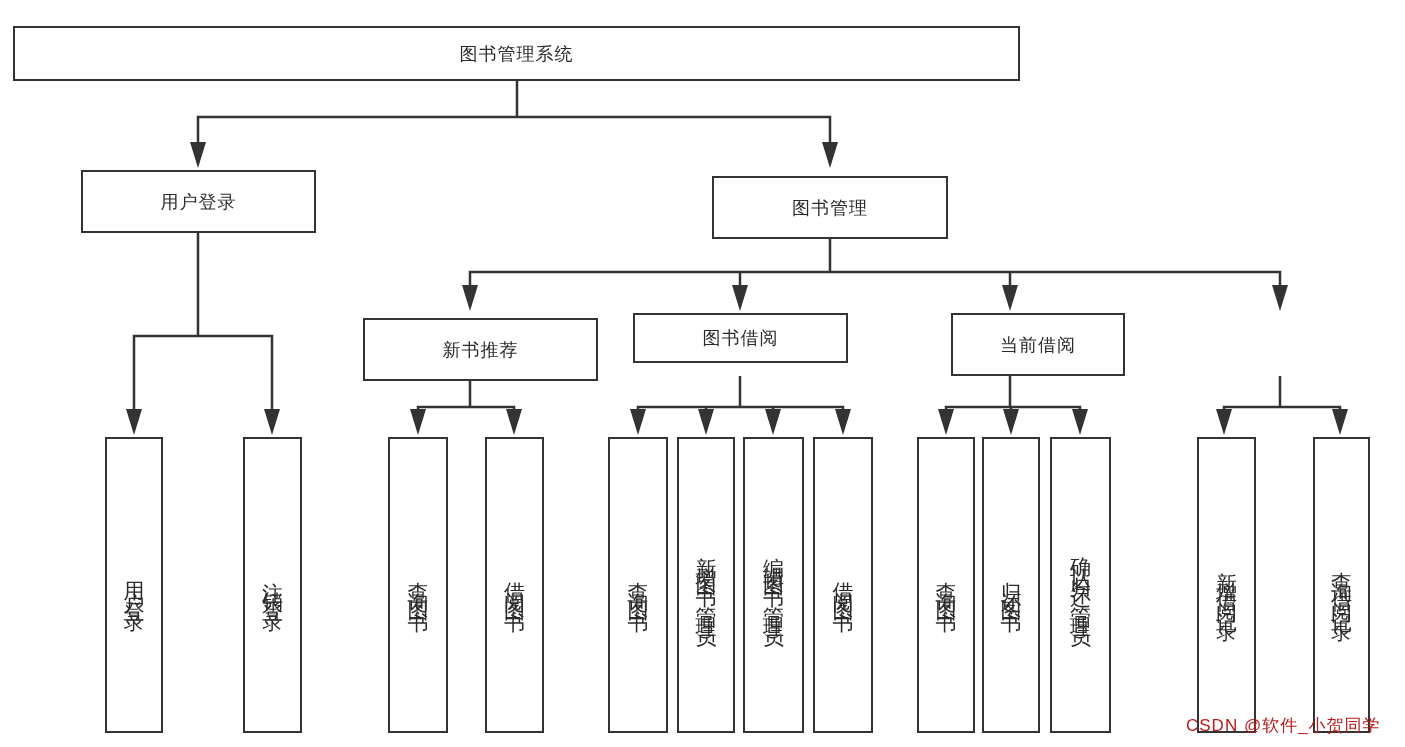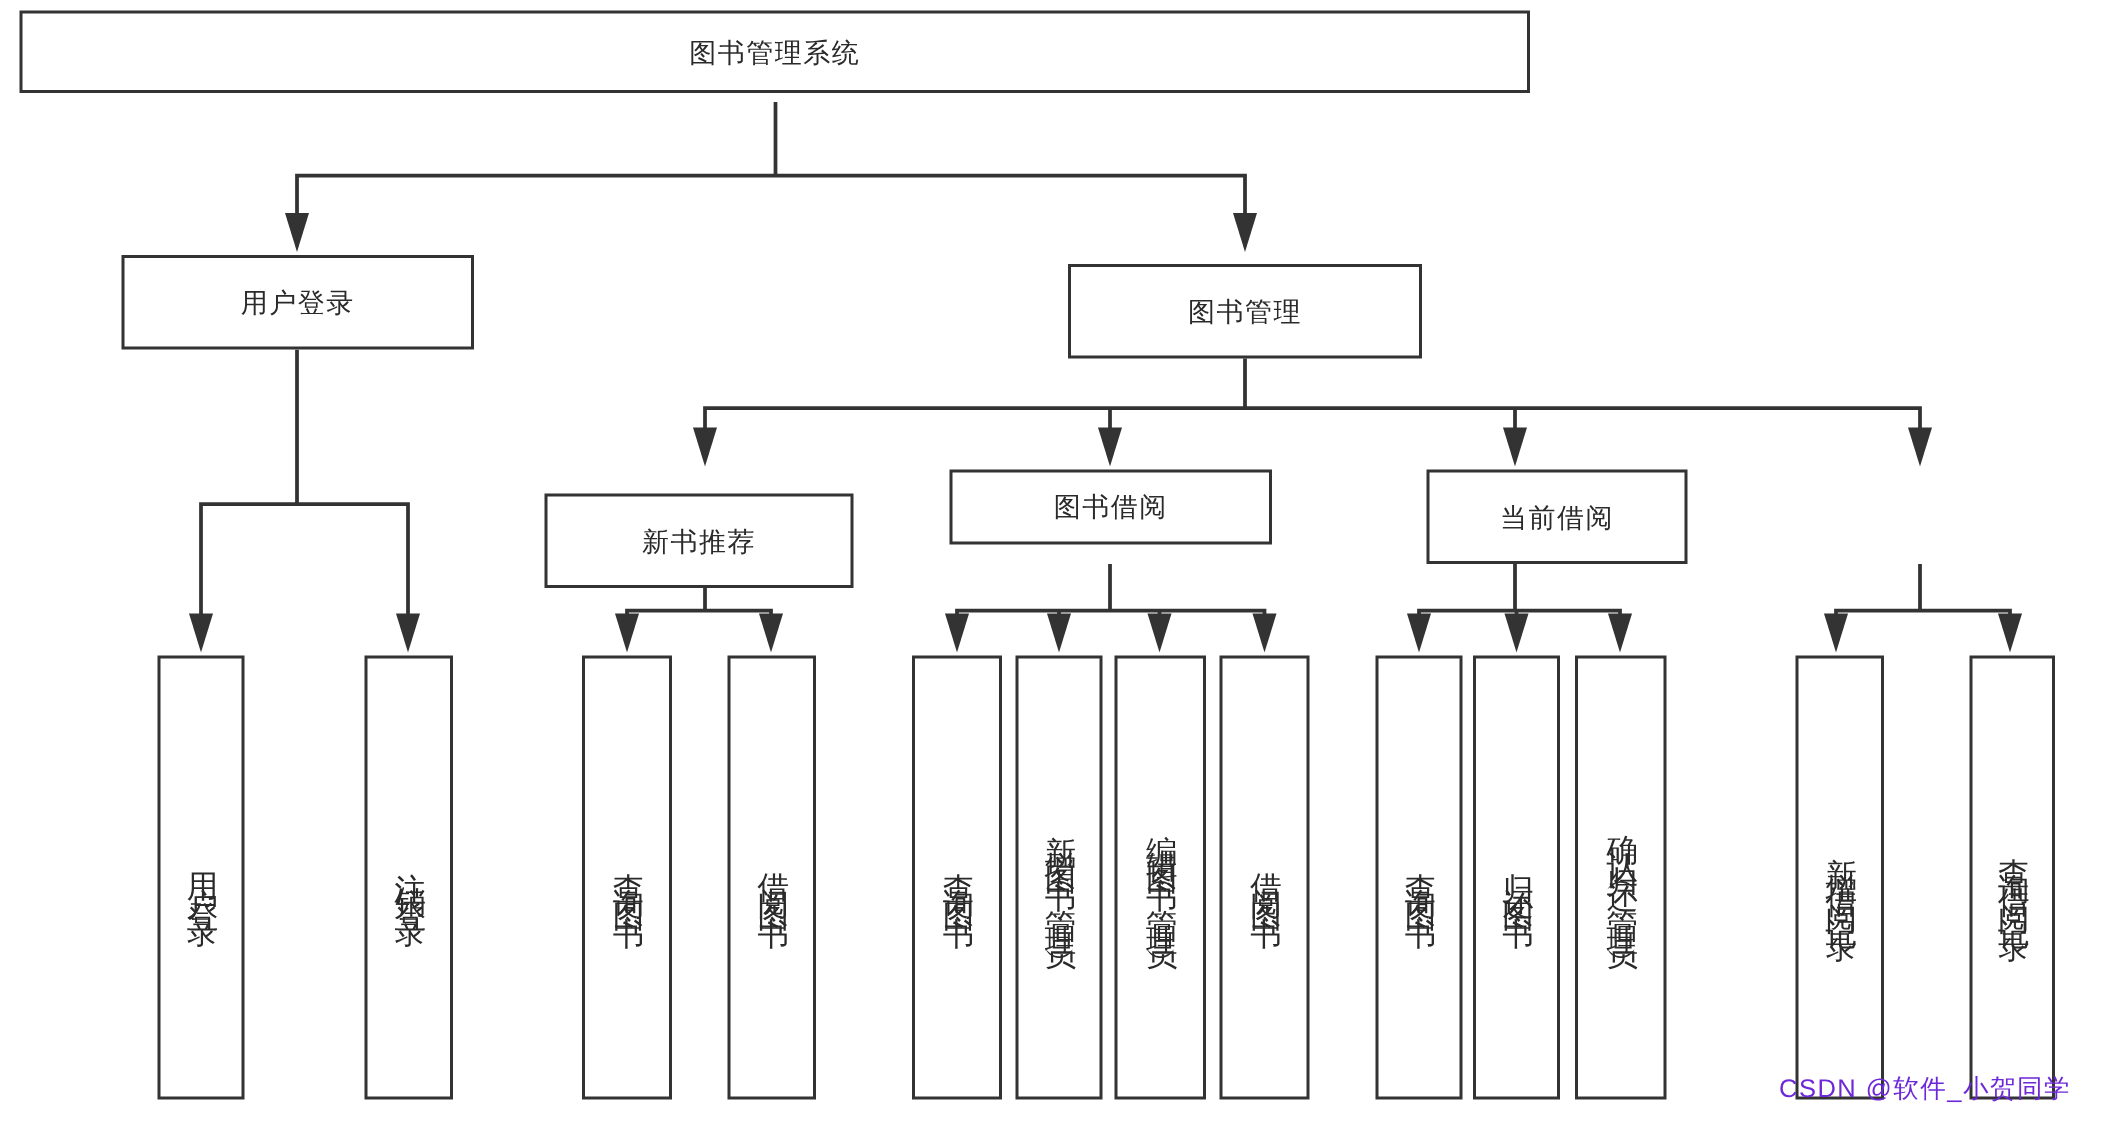--- a/index.html
+++ b/index.html
@@ -23,21 +23,21 @@
     background: #ffffff;
     display: flex;
     align-items: center;
     justify-content: center;
     font-size: 18px;
     color: #2a2a2a;
     letter-spacing: 1px;
     z-index: 2;
   }
   .root {
-    left: 13px; top: 7px;
+    left: 13px; top: 26px;
     width: 1007px; height: 55px;
   }
   .vbox {
     position: absolute;
     top: 437px;
     height: 296px;
     box-sizing: border-box;
     border: 2.5px solid #333333;
     background: #ffffff;
     writing-mode: vertical-rl;
@@ -48,21 +48,21 @@
     font-size: 21px;
     letter-spacing: 10px;
     color: #2a2a2a;
     z-index: 2;
   }
   .watermark {
     position: absolute;
     left: 1186px;
     top: 714px;
     font-size: 17px;
-    color: #6d28d9;
+    color: #b91c1c;
     letter-spacing: 1px;
     white-space: nowrap;
     z-index: 5;
   }
 </style>
 </head>
 <body>
 
 <div class="canvas">
 
@@ -111,21 +111,21 @@
       <polygon points="1216,409 1232,409 1224,435"></polygon>
       <polygon points="1332,409 1348,409 1340,435"></polygon>
     </g>
   </svg>
 
   <div class="hbox root">图书管理系统</div>
 
   <div class="hbox" style="left:81px;top:170px;width:235px;height:63px">用户登录</div>
   <div class="hbox" style="left:712px;top:176px;width:236px;height:63px">图书管理</div>
 
-  <div class="hbox" style="left:363px;top:329px;width:206px;height:63px">新书推荐</div>
+  <div class="hbox" style="left:363px;top:318px;width:235px;height:63px">新书推荐</div>
   <div class="hbox" style="left:633px;top:313px;width:215px;height:50px">图书借阅</div>
   <div class="hbox" style="left:951px;top:313px;width:174px;height:63px">当前借阅</div>
 
   <div class="vbox" style="left:105px;width:58px">用户登录</div>
   <div class="vbox" style="left:243px;width:59px">注销登录</div>
 
   <div class="vbox" style="left:388px;width:60px">查询图书</div>
   <div class="vbox" style="left:485px;width:59px">借阅图书</div>
 
   <div class="vbox" style="left:608px;width:60px">查询图书</div>

